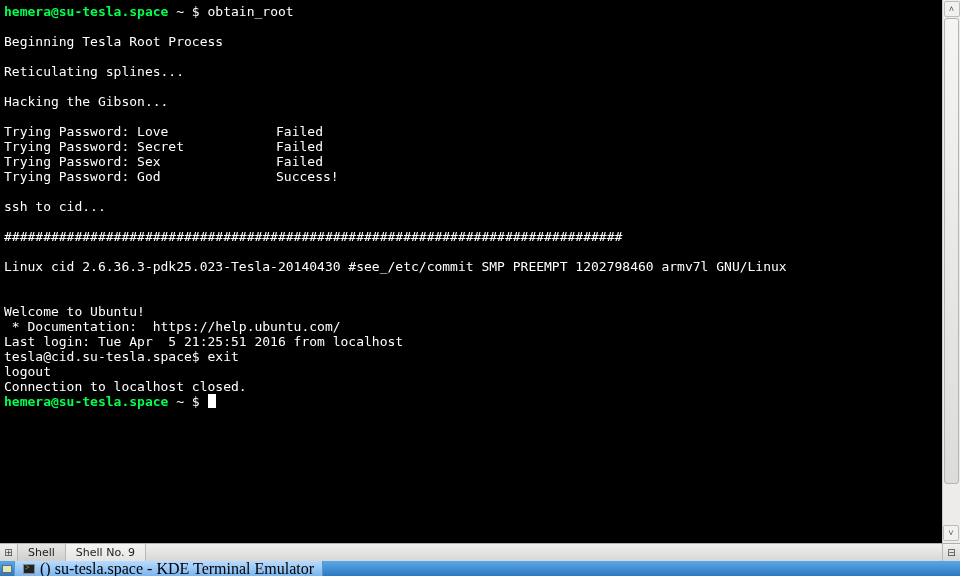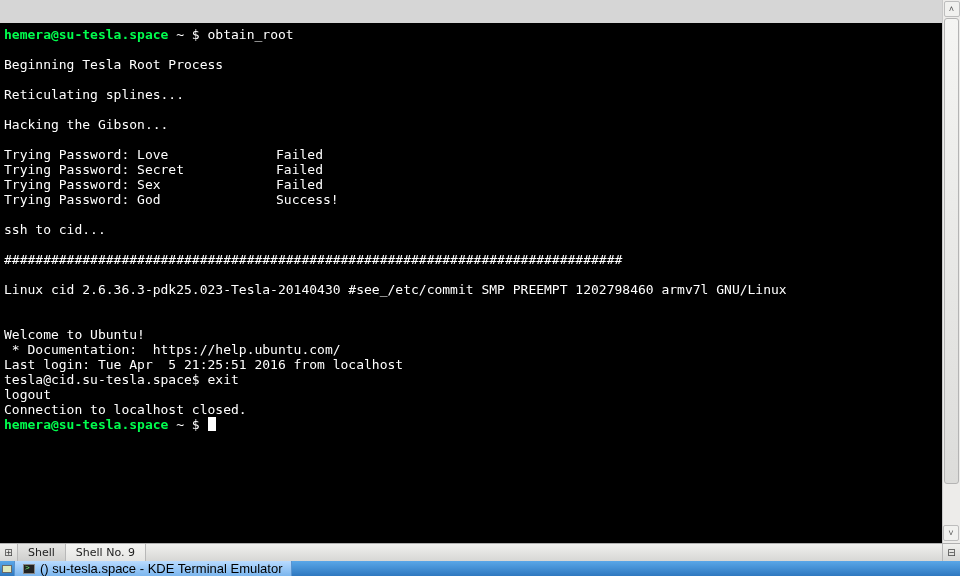--- a/index.html
+++ b/index.html
@@ -1,39 +1,39 @@
 <!DOCTYPE html>
 <html><head>
 <meta charset="utf-8">
 <style>
   * { margin: 0; padding: 0; box-sizing: border-box; }
   html, body { width: 960px; height: 576px; overflow: hidden; font-family: "DejaVu Sans Mono","Liberation Mono",monospace; font-size: 13px; background: #000; }
   .viewport { position: relative; width: 960px; height: 576px; background: #d6d6d6; }
-  .term-area { position: absolute; left: 0; top: 0; right: 18px; bottom: 33px; background: #000; color: #fff; padding: 4px 4px; line-height: 15px; white-space: pre; overflow: hidden; margin-top: 23px; }
+  .term-area { position: absolute; left: 0; top: 0; right: 18px; bottom: 33px; background: #000; color: #fff; padding: 4px 4px; line-height: 15px; white-space: pre; overflow: hidden; }
   .scrollbar { position: absolute; right: 0; top: 0; width: 18px; bottom: 33px; background: #edecea; border-left: 1px solid #c9c9c9; }
   .scroll-btn { width: 16px; height: 16px; margin: 1px auto; background: #f1f1ef; border: 1px solid #bdbdbd; border-radius: 2px; display: flex; align-items: center; justify-content: center; font-size: 9px; color: #555; }
   .scroll-track { position: absolute; top: 18px; bottom: 18px; left: 1px; right: 1px; }
   .scroll-thumb { position: absolute; top: 0; left: 0; right: 0; height: 92%; background: linear-gradient(#f5f5f3,#dcdcda); border: 1px solid #b4b4b4; border-radius: 3px; }
   .scroll-down { position: absolute; bottom: 1px; }
   .prompt-host { color: #00ff4e; font-weight: bold; }
   .prompt-sep  { color: #ffffff; }
   .cmd { color: #ffffff; }
   .cursor { display: inline-block; width: 8px; height: 14px; background: #fff; vertical-align: -2px; }
   .pw-row { display: inline-block; }
   .pw-label { display: inline-block; width: 272px; }
   
   .tabstrip { position: absolute; left: 0; right: 0; bottom: 15px; height: 18px; background: linear-gradient(#f0f0ee,#d7d7d5); border-top: 1px solid #b0b0b0; display: flex; align-items: stretch; font-family: "DejaVu Sans","Liberation Sans",sans-serif; font-size: 11px; color: #222; }
   .tab-newbtn { width: 18px; display: flex; align-items: center; justify-content: center; border-right: 1px solid #b8b8b8; }
   .tab { padding: 2px 10px 0 10px; border-right: 1px solid #b8b8b8; background: linear-gradient(#f5f5f3,#e4e4e2); text-align: center; }
   .tab.inactive { background: linear-gradient(#e6e6e4,#cfcfcd); }
   .tabstrip-spacer { flex: 1; }
   .tab-closebtn { width: 18px; display: flex; align-items: center; justify-content: center; border-left: 1px solid #b8b8b8; }
   .tab-icon { font-size: 10px; color: #444; }
   
-  .taskbar { position: absolute; left: 0; right: 0; bottom: 0; height: 15px; background: linear-gradient(#5aa7e8,#2e78c0); display: flex; align-items: center; font-family: Liberation Sans, sans-serif; font-size: 13px; color: #fff; }
+  .taskbar { position: absolute; left: 0; right: 0; bottom: 0; height: 15px; background: linear-gradient(#5aa7e8,#2e78c0); display: flex; align-items: center; font-family: Liberation Serif, serif; font-size: 16px; color: #fff; }
   .task-item { display: flex; align-items: center; gap: 5px; height: 100%; padding: 0 8px; background: linear-gradient(#b9dbff,#7bb6ee); color: #000; border-right: 1px solid #5a94cf; }
   .term-icon { width: 12px; height: 10px; background: #222; border: 1px solid #888; position: relative; }
   .term-icon::after { content: ">"; position: absolute; left: 1px; top: -2px; font-size: 8px; color: #7f7; }
   .showdesk { width: 15px; height: 100%; display: flex; align-items: center; justify-content: center; border-right: 1px solid #5a94cf; }
   .showdesk-ic { width: 10px; height: 8px; background: #dfe9bc; border: 1px solid #6a6a6a; }
 </style>
 </head>
 <body>
 
 <div class="viewport">

